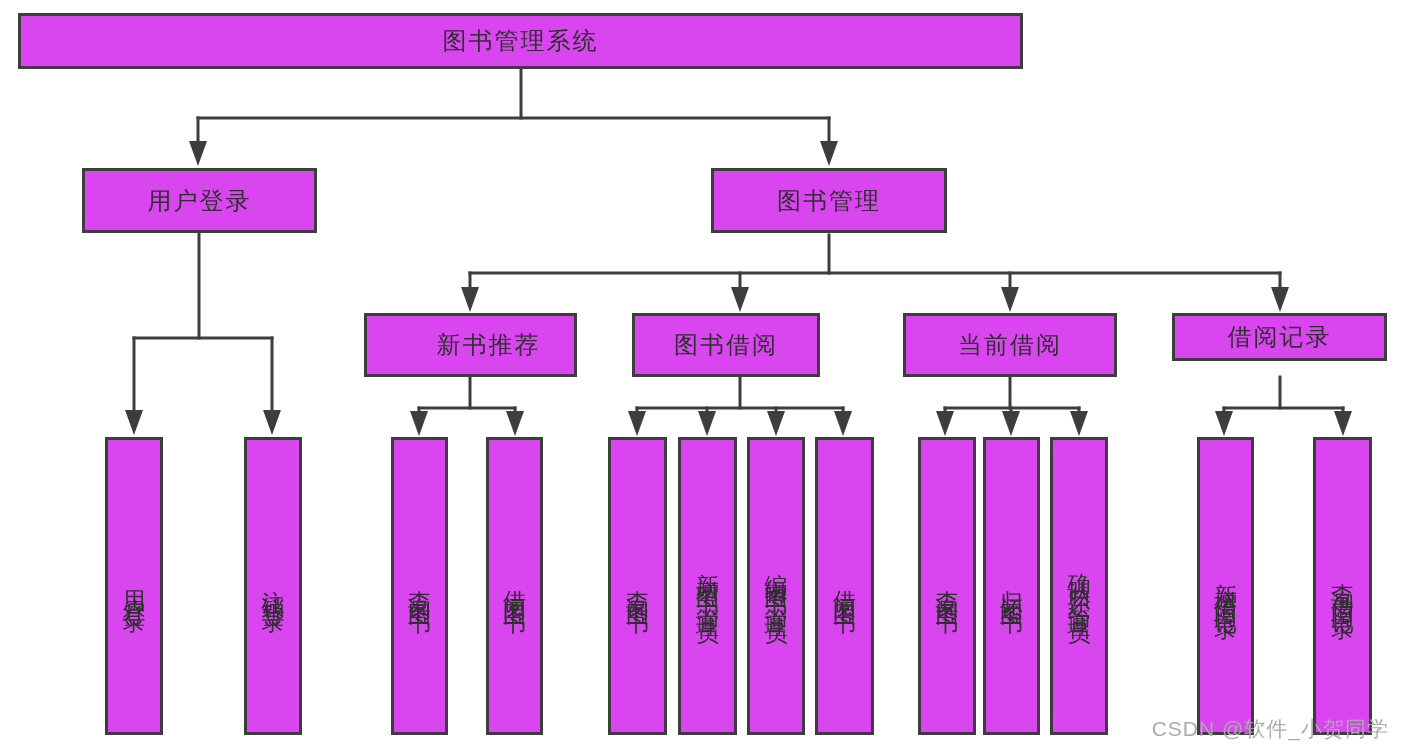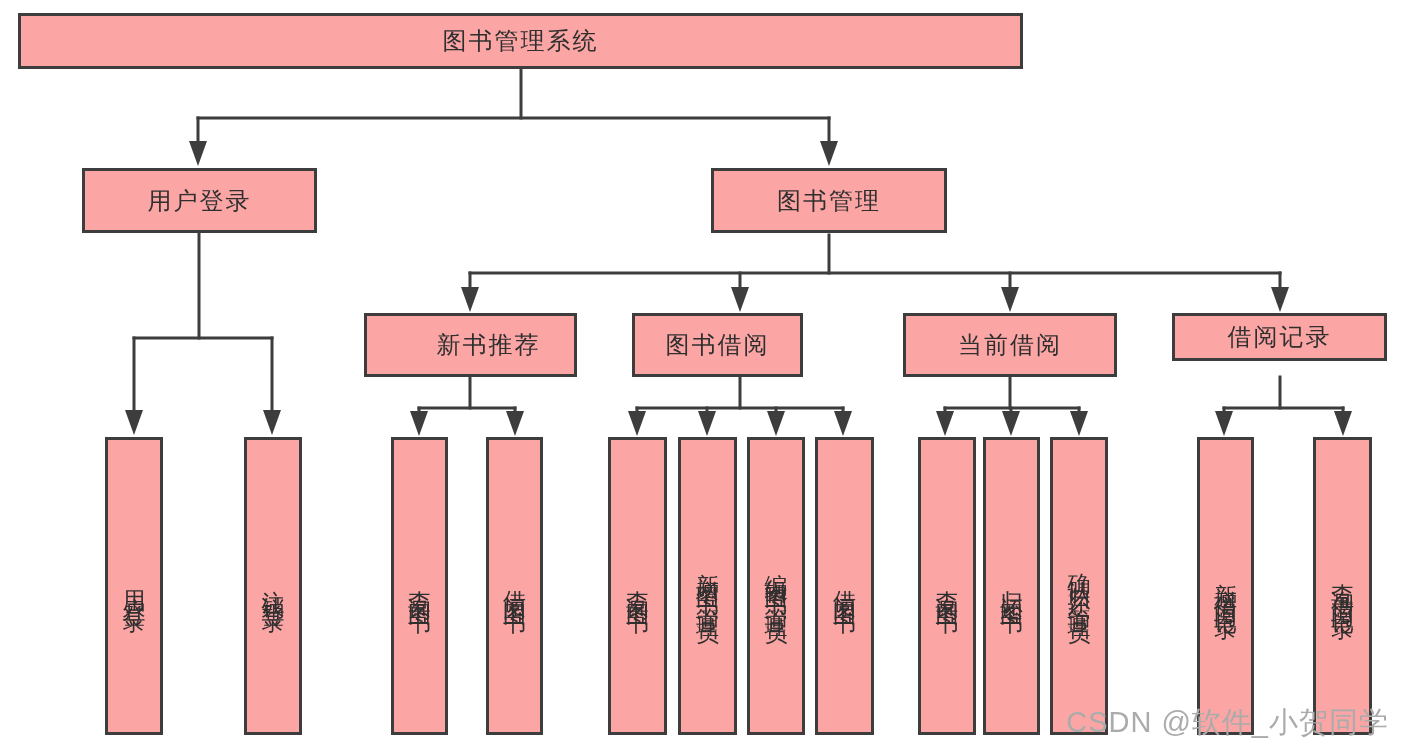--- a/index.html
+++ b/index.html
@@ -4,27 +4,27 @@
 <style>
   html,body{margin:0;padding:0;background:#ffffff;}
   .stage{
     position:relative;width:1405px;height:747px;background:#ffffff;
     font-family:"Liberation Sans",sans-serif;overflow:hidden;
   }
   .wires{position:absolute;left:0;top:0;width:1405px;height:747px;}
   .wires path{stroke:#3d3d3d;stroke-width:3;fill:none;stroke-linecap:square;}
   .wires polygon{fill:#3d3d3d;stroke:none;}
   .box{
-    position:absolute;box-sizing:border-box;border:3px solid #3d3d3d;background:#fca5a5;
+    position:absolute;box-sizing:border-box;border:3px solid #3d3d3d;background:#d946ef;
     display:flex;align-items:center;justify-content:center;color:#2f2f2f;
   }
   .h{font-size:24px;letter-spacing:2px;white-space:nowrap;}
   .v{writing-mode:vertical-rl;text-orientation:mixed;font-size:23px;letter-spacing:7px;line-height:1;}
   .wm{
-    position:absolute;right:16px;bottom:4px;font-size:29px;letter-spacing:1px;
+    position:absolute;right:16px;bottom:4px;font-size:21px;letter-spacing:1px;
     color:#ababab;white-space:nowrap;
   }
 </style>
 </head>
 <body>
 
 <div class="stage">
 
   <svg class="wires" viewBox="0 0 1405 747">
     <g>
@@ -102,21 +102,21 @@
   <div class="box h" style="left:82px;top:168px;width:235px;height:65px;">
     <span>用户登录</span>
   </div>
   <div class="box h" style="left:711px;top:168px;width:236px;height:65px;text-align:right;">
     <span>图书管理</span>
   </div>
 
   <div class="box h" style="left:364px;top:313px;width:213px;height:64px;padding-left:36px;">
     <span>新书推荐</span>
   </div>
-  <div class="box h" style="left:632px;top:313px;width:171px;height:64px;">
+  <div class="box h" style="left:632px;top:313px;width:188px;height:64px;">
     <span>图书借阅</span>
   </div>
   <div class="box h" style="left:903px;top:313px;width:214px;height:64px;">
     <span>当前借阅</span>
   </div>
   <div class="box h" style="left:1172px;top:313px;width:215px;height:48px;">
     <span>借阅记录</span>
   </div>
 
   <div class="box v" style="left:105px;top:437px;width:58px;height:298px;">

